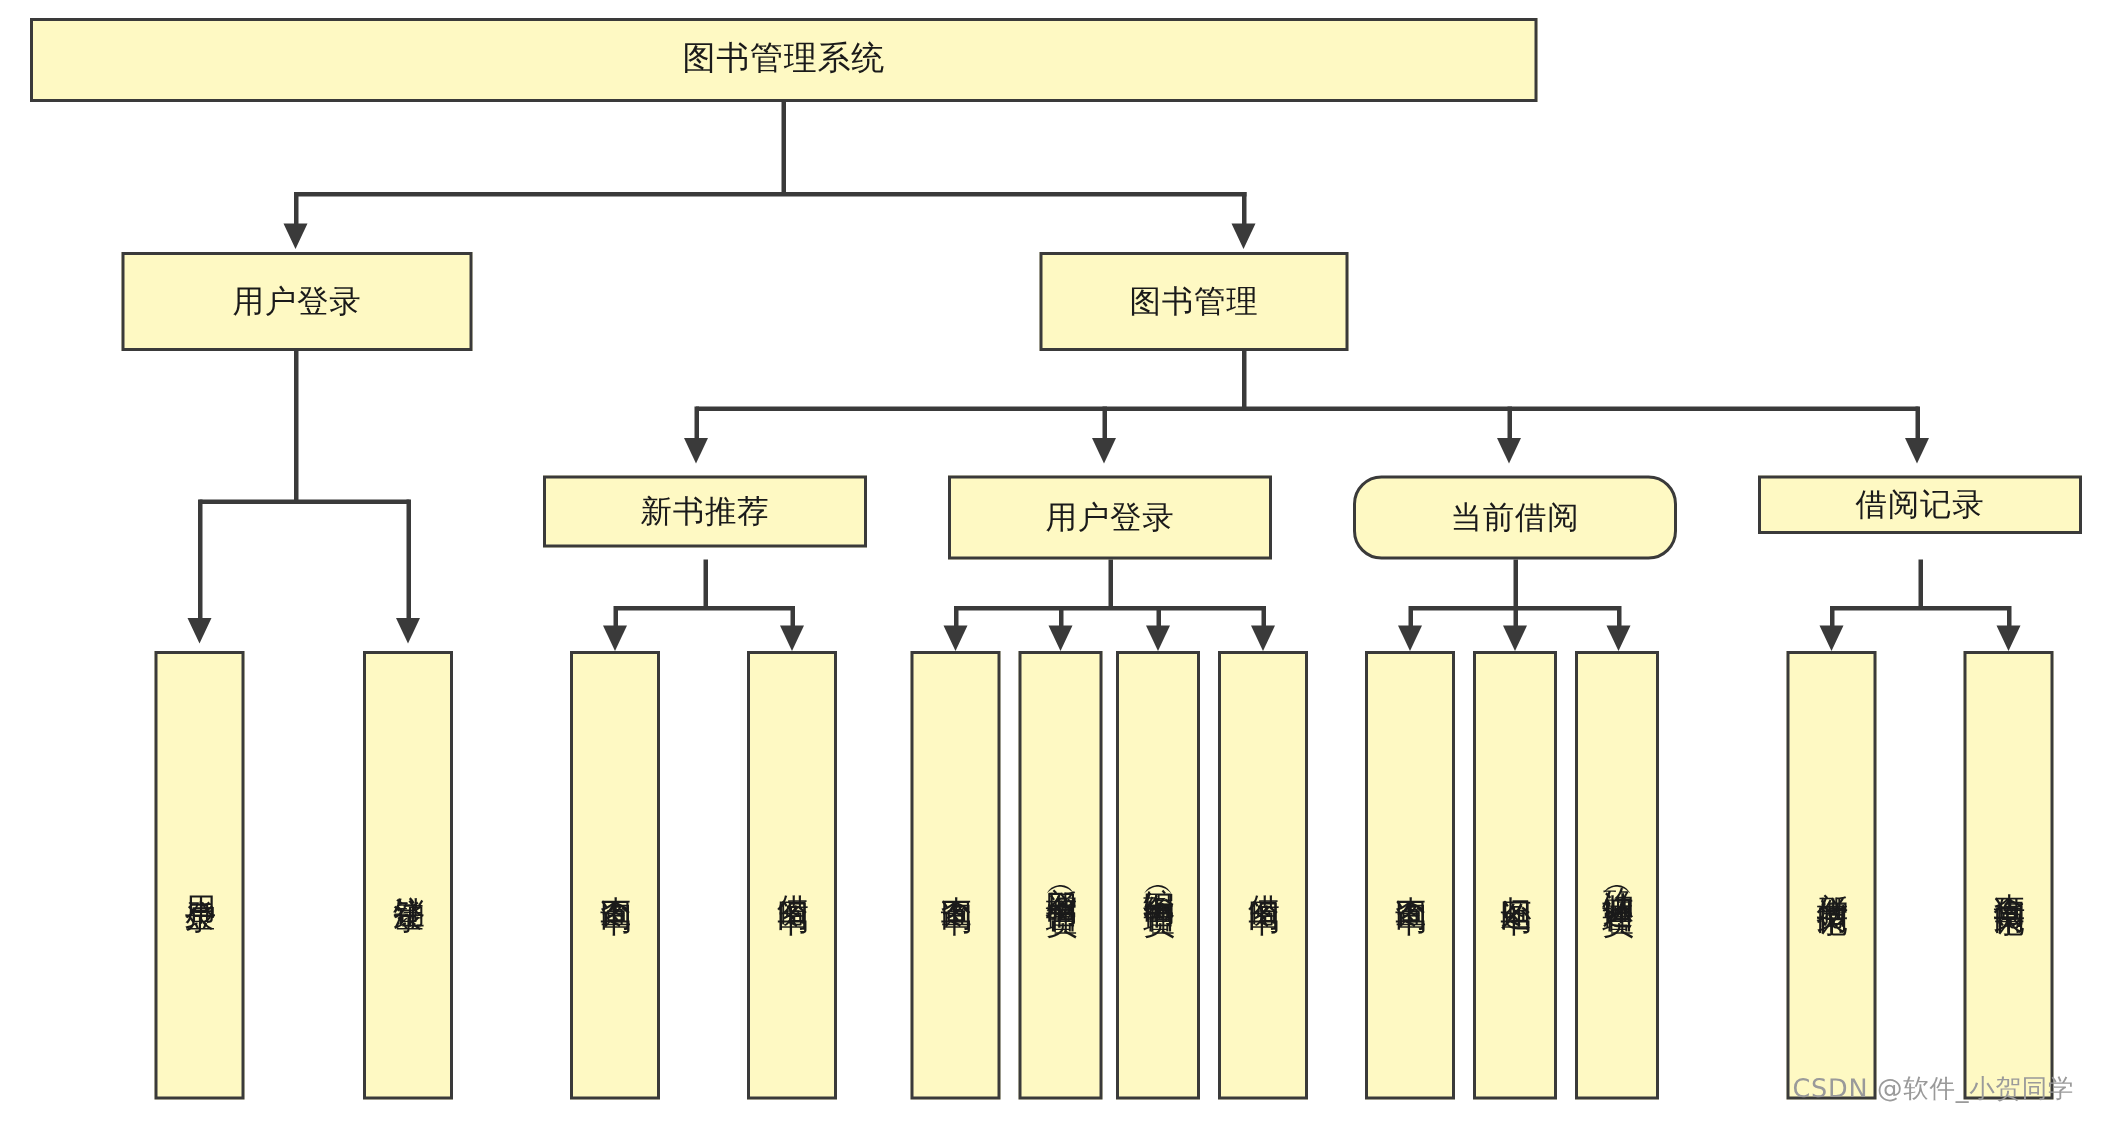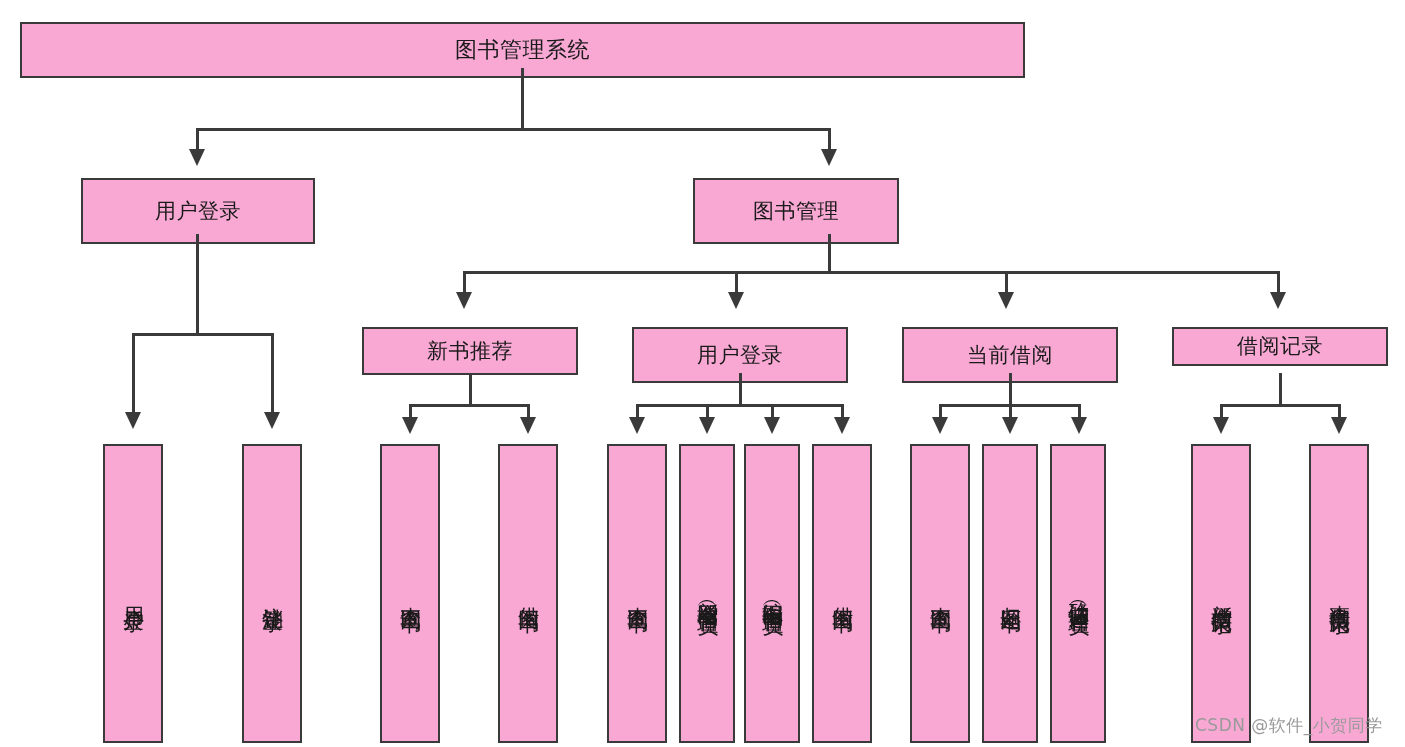--- a/index.html
+++ b/index.html
@@ -14,26 +14,25 @@
     position: relative;
     width: 1405px;
     height: 747px;
     background: #ffffff;
     overflow: hidden;
   }
   .node {
     position: absolute;
     box-sizing: border-box;
     border: 2.5px solid #3a3a3a;
-    background: #f9a8d4;
+    background: #fef9c3;
     display: flex;
     align-items: center;
     justify-content: center;
     color: #1a1a1a;
-    margin-top: 10px;
   }
   .node .label {
     font-size: 21px;
     line-height: 1.18;
     letter-spacing: 0.5px;
     white-space: nowrap;
   }
   .node.root .label { font-size: 22px; }
   .node.vertical {
     align-items: center;
@@ -112,21 +111,21 @@
   <div class="arrow" style="left:998px; top:292px;"></div>
   <div class="edge v" style="left:1277px; top:271px; width:2.5px; height:23px;"></div>
   <div class="arrow" style="left:1270px; top:292px;"></div>
 
   <div class="node" style="left:362px; top:317px; width:216px; height:48px;">
     <span class="label">新书推荐</span>
   </div>
   <div class="node" style="left:632px; top:317px; width:216px; height:56px;">
     <span class="label">用户登录</span>
   </div>
-  <div class="node" style="left:902px; top:317px; width:216px; height:56px;">
+  <div class="node" style="left:902px; top:317px; width:216px; height:56px;border-radius:19px;">
     <span class="label">当前借阅</span>
   </div>
   <div class="node" style="left:1172px; top:317px; width:216px; height:39px;">
     <span class="label">借阅记录</span>
   </div>
 
   <div class="edge v" style="left:469px; top:373px; width:2.5px; height:33px;"></div>
   <div class="edge h" style="left:410px; top:404px; width:119px; height:2.5px;"></div>
   <div class="edge v" style="left:409px; top:404px; width:2.5px; height:15px;"></div>
   <div class="arrow" style="left:402px; top:417px;"></div>

